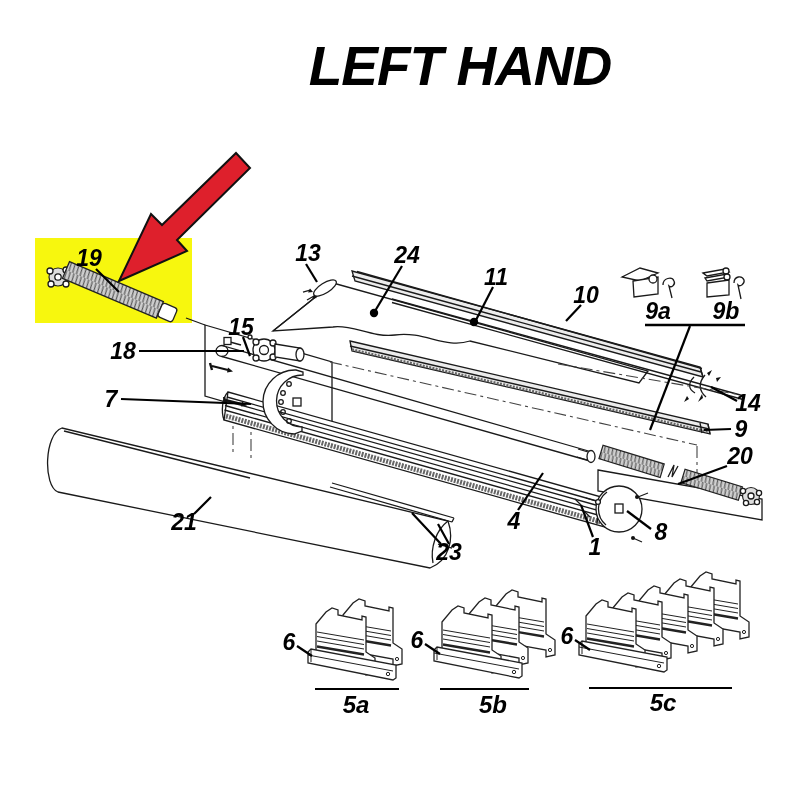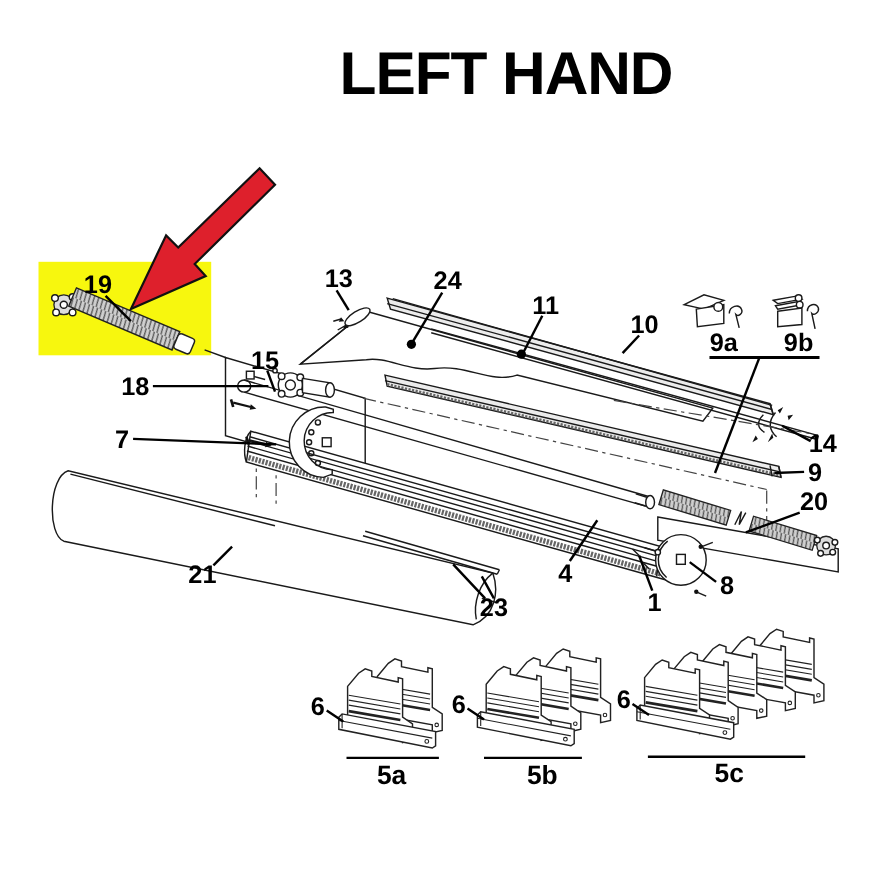--- a/index.html
+++ b/index.html
@@ -1,17 +1,17 @@
 <!DOCTYPE html>
 <html><head>
 <meta charset="utf-8">
 <style>
   html,body{margin:0;padding:0;background:#ffffff;}
   .stage{position:relative;width:800px;height:800px;background:#ffffff;overflow:hidden;
-         font-family:"Liberation Sans",sans-serif;}
+         font-family:"Liberation Sans",sans-serif;font-style:italic;}
   .title{position:absolute;top:38px;left:120px;width:680px;text-align:center;
          font-weight:bold;font-size:55px;line-height:1.05;letter-spacing:-1px;color:#000;}
   svg{position:absolute;top:0;left:0;}
   svg text{font-family:"Liberation Sans",sans-serif;font-weight:bold;font-size:23px;fill:#000;}
   svg text.big{font-size:24px;}
   .ln{stroke:#1a1a1a;stroke-width:1.3;fill:none;}
   .ld{stroke:#000;stroke-width:2.2;fill:none;}
   .wh{fill:#ffffff;stroke:#1a1a1a;stroke-width:1.3;}
   .gy{fill:#ececec;stroke:#1a1a1a;stroke-width:1.3;}
   .dd{stroke:#444;stroke-width:1.1;fill:none;stroke-dasharray:12 4 3 4;}

